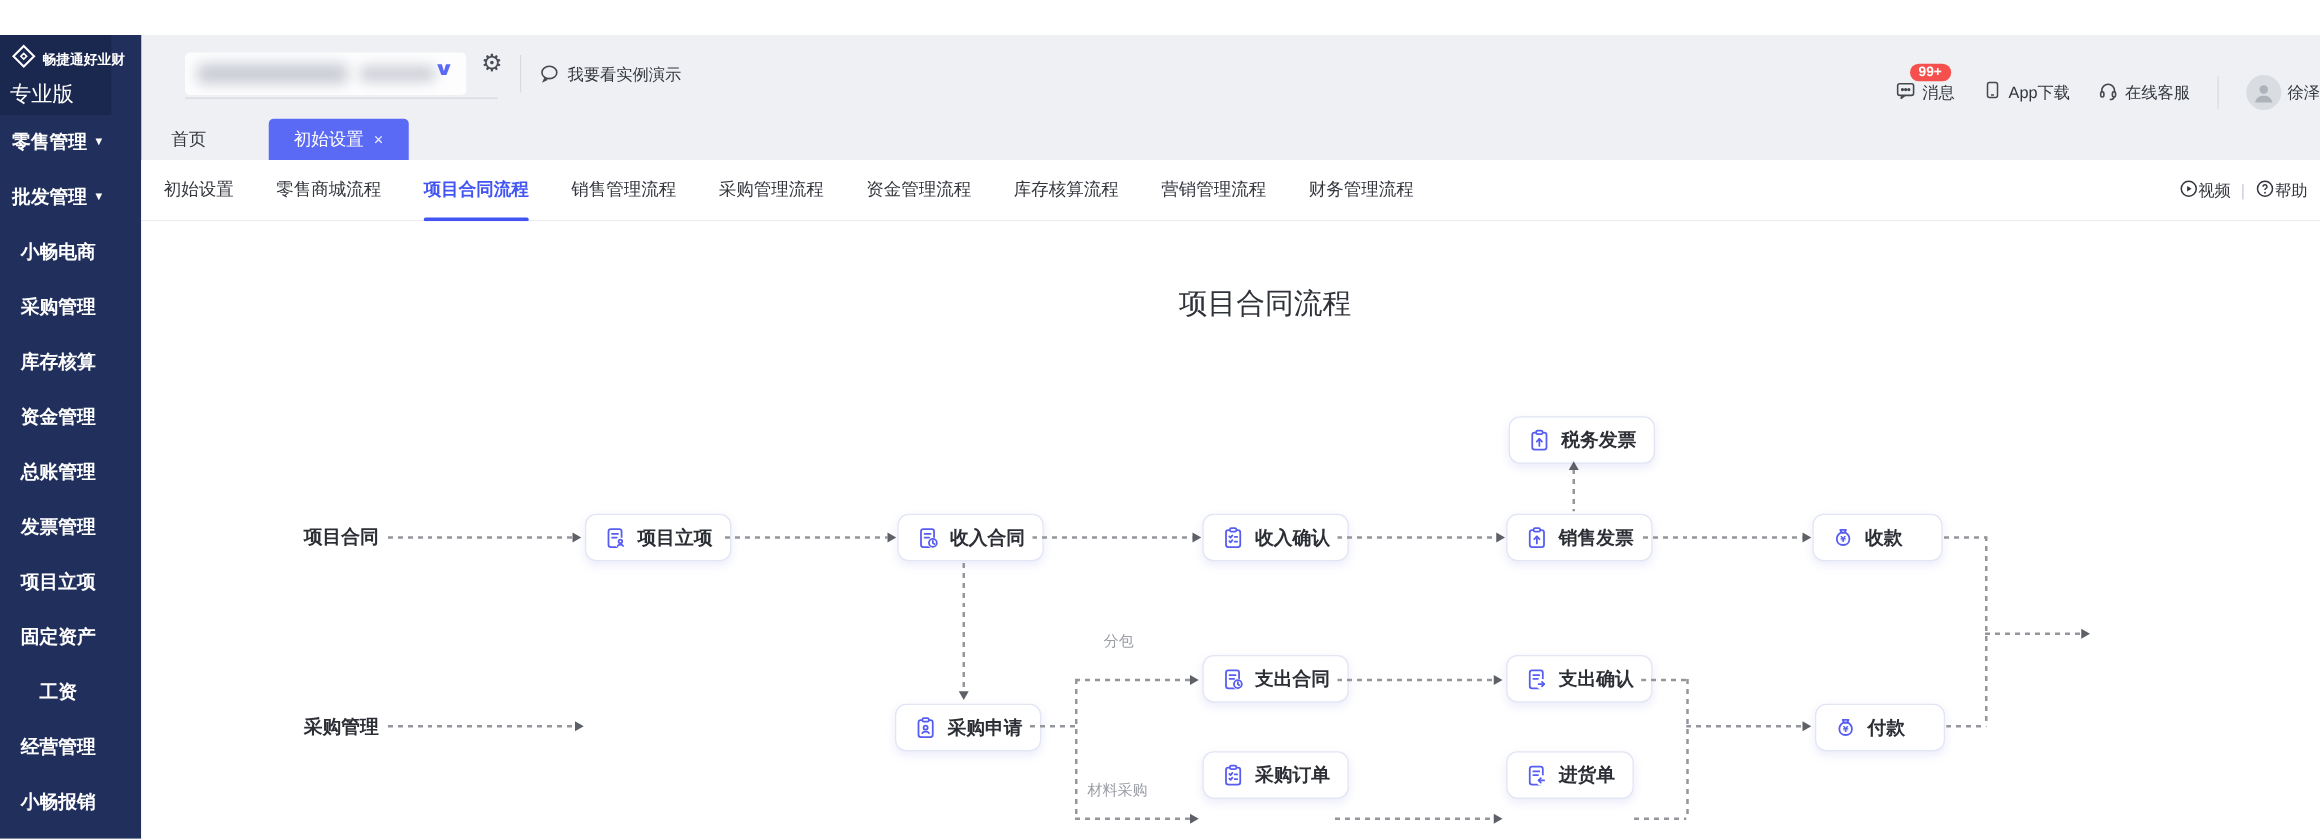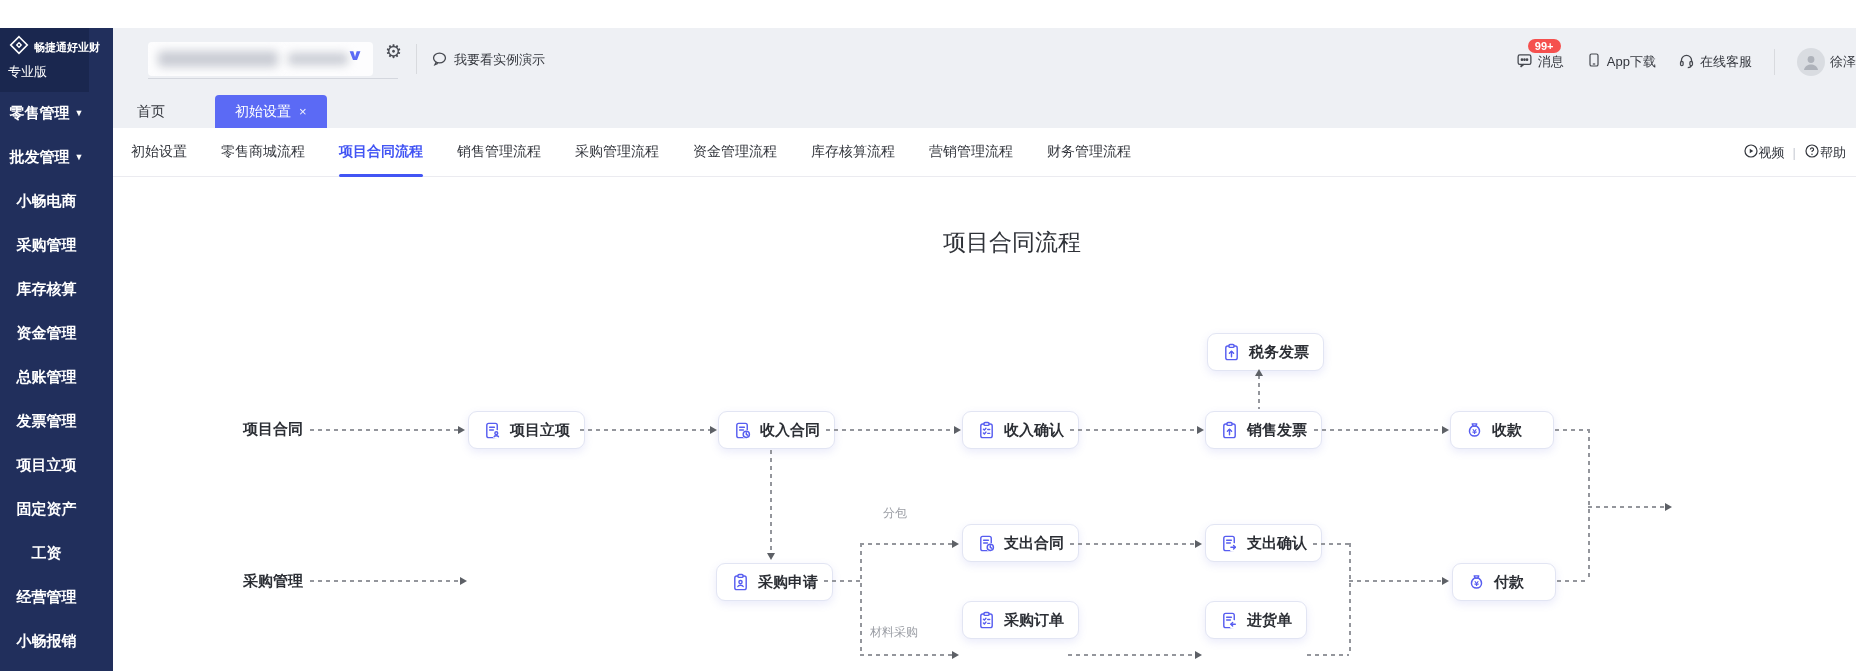--- a/index.html
+++ b/index.html
@@ -12,40 +12,40 @@
 
   
   .header { position:absolute; left:113px; top:28px; width:1743px; height:67px; background:#eef0f4; }
   .search-wrap { position:absolute; left:35px; top:14px; width:225px; height:34px; background:#fdfdfe; border-radius:4px; overflow:hidden; }
   .blur-blob { position:absolute; background:#c9ccd4; filter:blur(5px); border-radius:4px; }
   .search-underline { position:absolute; left:35px; top:50px; width:250px; height:1px; background:#d4d7de; }
   .chevron { position:absolute; left:236px; top:18px; color:#5b6af5; font-size:15px; font-weight:bold; transform:scaleX(1.4); cursor:pointer; }
   .gear { position:absolute; left:272px; top:12px; font-size:19px; color:#4a4d55; cursor:pointer; }
   .hdr-div1 { position:absolute; left:303px; top:16px; width:1px; height:30px; background:#d8dade; }
   .demo-link { position:absolute; left:318px; top:22px; display:flex; align-items:center; gap:6px; font-size:13px; color:#33363d; cursor:pointer; }
-  .hdr-right { position:absolute; right:0; top:0; height:67px; display:flex; align-items:center; gap:22px; padding-right:0; }
+  .hdr-right { position:absolute; right:0; top:12px; height:67px; display:flex; align-items:center; gap:22px; padding-right:0; }
   .hdr-item { display:flex; align-items:center; gap:5px; font-size:13px; color:#33363d; cursor:pointer; position:relative; }
   .badge { position:absolute; top:-13px; left:12px; background:#f5504e; color:#fff; font-size:11px; font-weight:bold; border-radius:9px; padding:1px 7px; }
   .hdr-div2 { width:1px; height:26px; background:#d8dade; }
   .avatar { width:28px; height:28px; border-radius:50%; background:#d9dce1; display:flex; align-items:center; justify-content:center; overflow:hidden; }
   .user-name { font-size:13px; color:#33363d; white-space:nowrap; }
 
   
   .wtab-row { position:absolute; left:113px; top:95px; width:1743px; height:33px; background:#eef0f4; display:flex; align-items:stretch; }
   .wtab { display:flex; align-items:center; font-size:14px; color:#33363d; padding:0 24px; cursor:pointer; }
   .wtab.active { background:#5b6af5; color:#fff; border-radius:4px 4px 0 0; margin-left:26px; padding:0 20px; gap:8px; }
   .wtab .close-x { font-size:13px; opacity:.9; cursor:pointer; }
 
   
   .sidebar { position:absolute; left:0; top:28px; width:113px; height:643px; background:#20declared; }
   .sidebar { background:#212f5c; }
   .logo-block { position:absolute; left:0; top:0; width:89px; height:64px; background:#1a274f; color:#fff; padding:6px 6px 0 8px; }
   .logo-row { display:flex; align-items:center; gap:4px; }
   .brand { font-size:11px; font-weight:bold; white-space:nowrap; letter-spacing:0; }
-  .edition { font-size:13px; margin-top:3px; }
+  .edition { font-size:17px; margin-top:3px; }
   .nav { position:absolute; left:0; top:63px; width:93px; }
   .side-item { height:44px; display:flex; align-items:center; justify-content:center; gap:5px; color:#fff; font-size:15px; font-weight:600; cursor:pointer; }
   .side-caret { font-size:9px; color:#fff; }
 
   
   .ptab-bar { position:absolute; left:113px; top:128px; width:1743px; height:49px; background:#fff; border-bottom:1px solid #ebebf0; display:flex; align-items:center; padding-left:18px; gap:34px; }
   .ptab { font-size:14px; color:#33363d; cursor:pointer; position:relative; height:49px; display:flex; align-items:center; white-space:nowrap; }
   .ptab.active { color:#4255f4; font-weight:600; }
   .ptab.active::after { content:""; position:absolute; left:50%; transform:translateX(-50%); bottom:0; width:100%; height:3px; background:#4255f4; border-radius:2px; }
   .ptab-actions { position:absolute; right:10px; top:0; height:49px; display:flex; align-items:center; gap:8px; font-size:13px; color:#33363d; }

